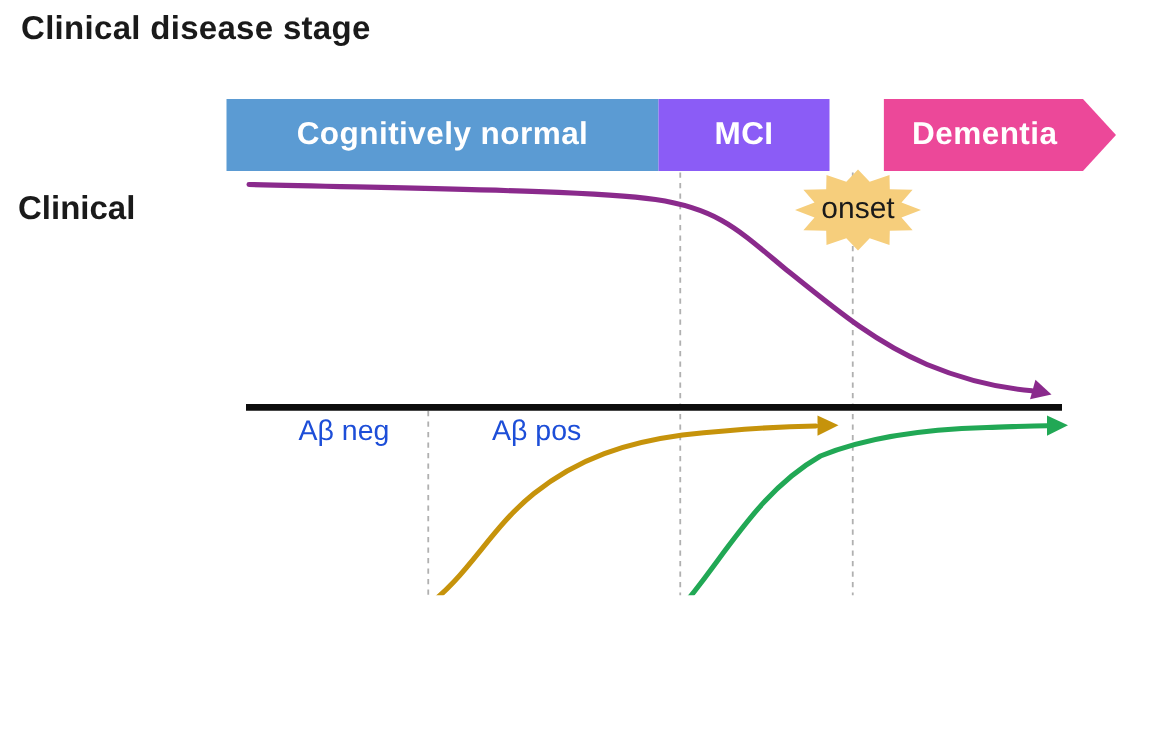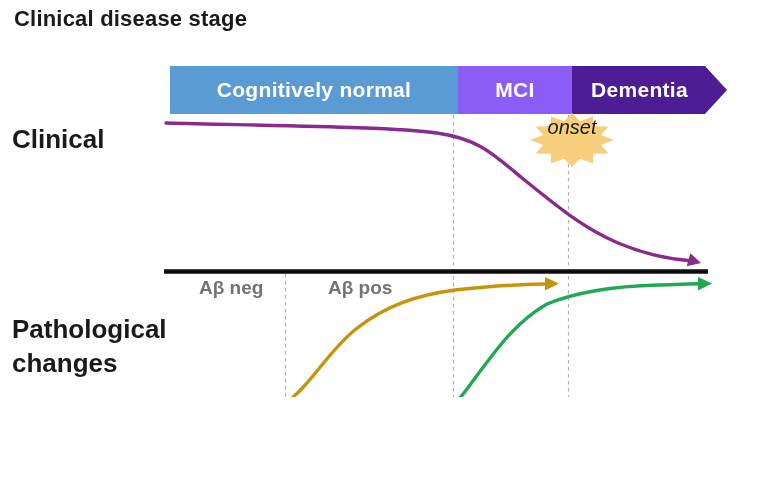--- a/index.html
+++ b/index.html
@@ -1,65 +1,61 @@
 <!DOCTYPE html>
 <html><head>
 <meta charset="utf-8">
 <style>
   html,body{margin:0;padding:0;background:#fff;}
   .canvas{position:relative;width:768px;height:397px;background:#ffffff;overflow:hidden;
           font-family:"Liberation Sans",sans-serif;color:#1a1a1a;}
   .title{position:absolute;left:14px;top:6px;font-size:22px;font-weight:bold;letter-spacing:.2px;}
-  .row-label{position:absolute;left:12px;font-size:26px;font-weight:bold;line-height:34px;}
+  .row-label{position:absolute;left:12px;font-size:22px;font-weight:bold;line-height:34px;}
   .row-label.clinical{top:122px;}
   .row-label.pathological{top:312px;}
-  .stagebar{position:absolute;left:170px;top:66px;height:48px;display:flex;}
+  .stagebar{position:absolute;left:151px;top:66px;height:48px;display:flex;}
   .stage{display:flex;align-items:center;justify-content:center;color:#fff;
          font-size:21px;font-weight:bold;letter-spacing:.3px;}
   .stage.normal{width:288px;}
   .stage.mci{width:114px;}
   .stage.dementia{width:155px;clip-path:polygon(0 0,85.8% 0,100% 50%,85.8% 100%,0 100%);
                   padding-right:20px;box-sizing:border-box;}
   .svg-layer{position:absolute;left:0;top:0;pointer-events:none;}
-  .ann{position:absolute;font-size:19px;color:#737373;font-weight:bold;}
+  .ann{position:absolute;font-size:19px;color:#1d4ed8;}
   .ann.neg{left:199px;top:277px;}
   .ann.pos{left:301px;top:277px;margin-left:27px;}
-  .onset{position:absolute;left:532px;top:116px;width:80px;text-align:center;
-         font-size:20px;color:#1a1a1a;font-style:italic;}
+  .onset{position:absolute;left:532px;top:128px;width:80px;text-align:center;
+         font-size:20px;color:#1a1a1a;}
   .legend{position:absolute;left:0;top:446px;width:768px;height:32px;}
   .leg-swatch{position:absolute;top:11px;width:47px;height:9px;border-radius:2px;}
   .leg-label{position:absolute;top:1px;font-size:20px;color:#222;}
   .sw1{left:12px;}  .tx1{left:68px;}
   .sw2{left:273px;} .tx2{left:330px;}
   .sw3{left:522px;} .tx3{left:580px;}
 </style>
 </head>
 <body>
 
 <div class="canvas">
 
   <div class="title">Clinical disease stage</div>
 
   <div class="row-label clinical">
     <div>Clinical</div>
   </div>
 
-  <div class="row-label pathological">
-    <div>Pathological</div>
-    <div>changes</div>
-  </div>
 
   <div class="stagebar">
     <div class="stage normal" style="background-color: rgb(91, 155, 211);">
       <span>Cognitively normal</span>
     </div>
     <div class="stage mci" style="background-color: #8b5cf6;">
       <span>MCI</span>
     </div>
-    <div class="stage dementia" style="background-color: #4c1d95;">
+    <div class="stage dementia" style="background-color: #ec4899; margin-left: 36px;">
       <span>Dementia</span>
     </div>
   </div>
 
   <svg class="svg-layer" width="768" height="487" viewBox="0 0 768 487">
 
     <line x1="453.5" y1="115" x2="453.5" y2="437" stroke="#b0b0b0" stroke-width="1.2" stroke-dasharray="3.5,3.5"></line>
     <line x1="568.5" y1="115" x2="568.5" y2="437" stroke="#b0b0b0" stroke-width="1.2" stroke-dasharray="3.5,3.5"></line>
     <line x1="285.5" y1="274" x2="285.5" y2="437" stroke="#b0b0b0" stroke-width="1.2" stroke-dasharray="3.5,3.5"></line>
 

